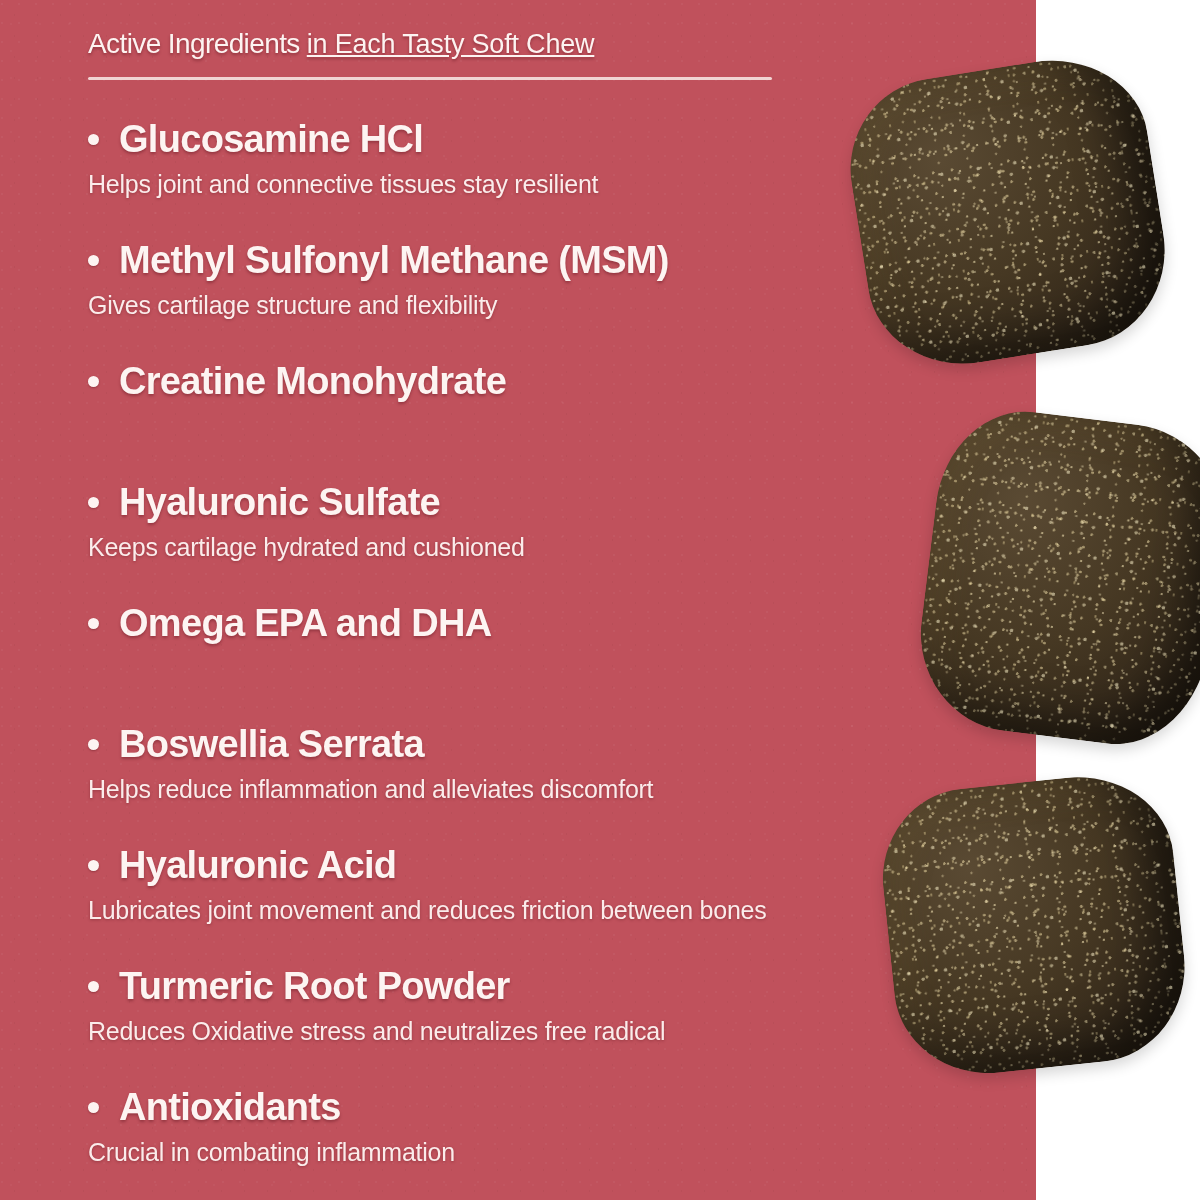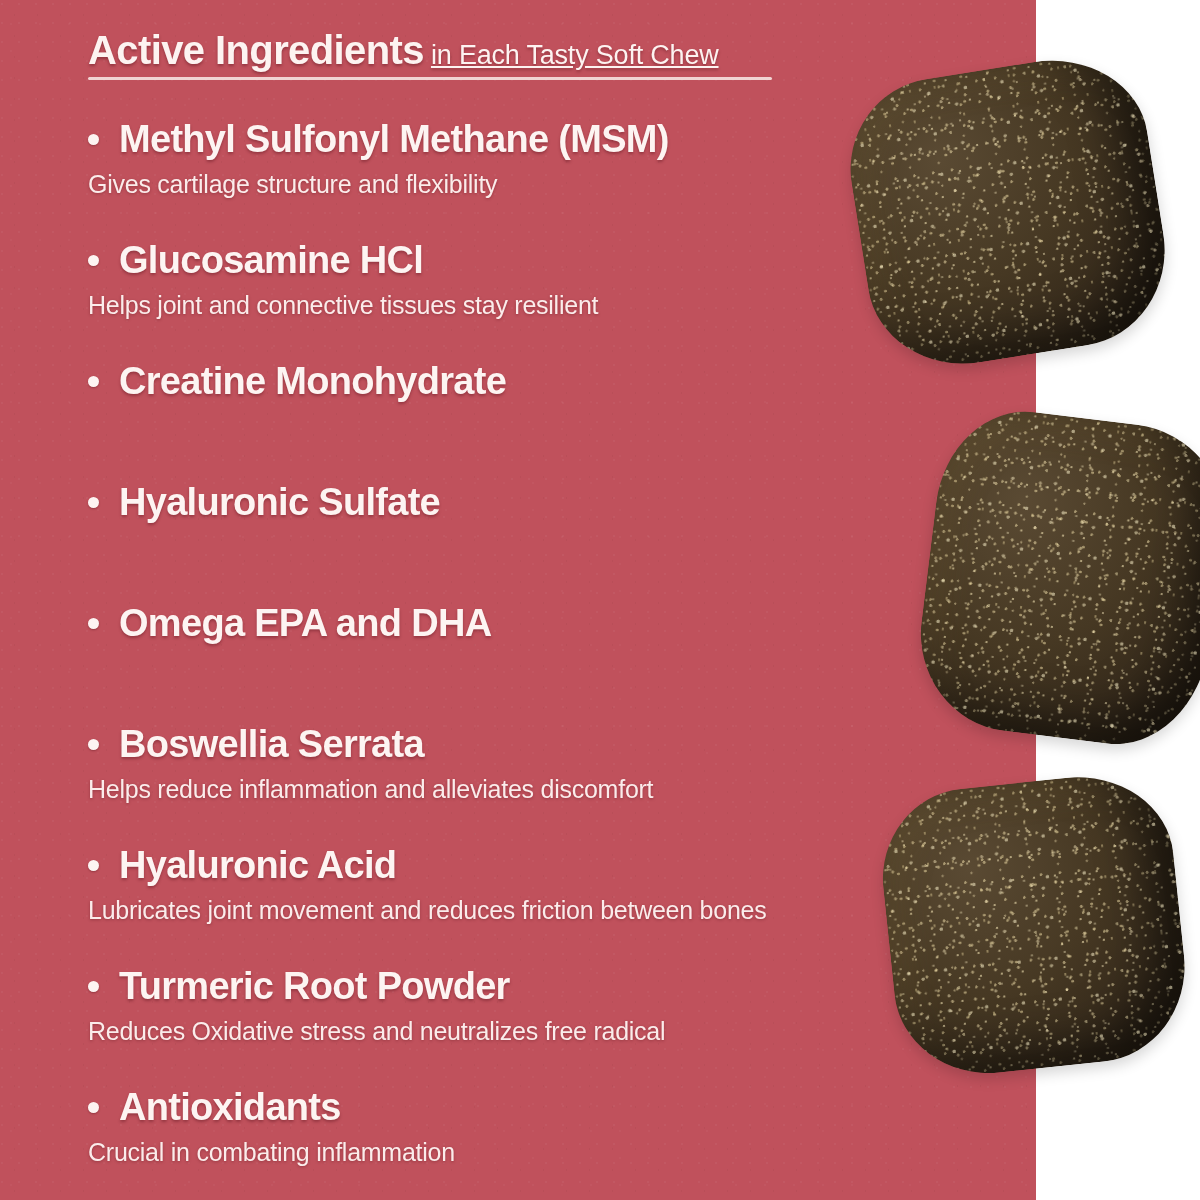--- a/index.html
+++ b/index.html
@@ -30,21 +30,21 @@
   
   .header{
     position:absolute;left:88px;top:28px;width:880px;
   }
   .header-line{
     white-space:nowrap;
     color:#fdf3f1;
     text-shadow:0 2px 3px rgba(90,20,28,.45);
   }
   .h-strong{
-    font-size:40px;font-weight:bold;letter-spacing:-.6px;
+    font-size:28px;font-weight:normal;letter-spacing:-.6px;
     vertical-align:baseline;
   }
   .h-light{
     font-size:27px;font-weight:normal;letter-spacing:-.2px;
     vertical-align:baseline;padding-left:7px;text-decoration:underline;
   }
   .header-rule{
     position:absolute;left:88px;top:77px;width:684px;height:3px;
     background:#f5dfdd;border-radius:2px;opacity:.92;
   }
@@ -125,45 +125,46 @@
       <span class="h-strong">Active Ingredients</span><span class="h-light">in Each Tasty Soft Chew</span>
     </div>
   </div>
   <div class="header-rule"></div>
 
   <div class="list">
 
     <div class="item">
       <div class="item-title">
         <span class="bullet"></span>
+        <span>Glucosamine HCl</span>
+      </div>
+      <div class="item-desc">Helps joint and connective tissues stay resilient</div>
+    </div>
+
+    <div class="item">
+      <div class="item-title">
+        <span class="bullet"></span>
         <span>Methyl Sulfonyl Methane (MSM)</span>
       </div>
       <div class="item-desc">Gives cartilage structure and flexibility</div>
     </div>
 
     <div class="item">
       <div class="item-title">
         <span class="bullet"></span>
-        <span>Glucosamine HCl</span>
-      </div>
-      <div class="item-desc">Helps joint and connective tissues stay resilient</div>
-    </div>
-
-    <div class="item">
-      <div class="item-title">
-        <span class="bullet"></span>
         <span>Creatine Monohydrate</span>
       </div>
     </div>
 
     <div class="item">
       <div class="item-title">
         <span class="bullet"></span>
         <span>Hyaluronic Sulfate</span>
       </div>
+      <div class="item-desc">Keeps cartilage hydrated and cushioned</div>
     </div>
 
     <div class="item">
       <div class="item-title">
         <span class="bullet"></span>
         <span>Omega EPA and DHA</span>
       </div>
     </div>
 
     <div class="item">

